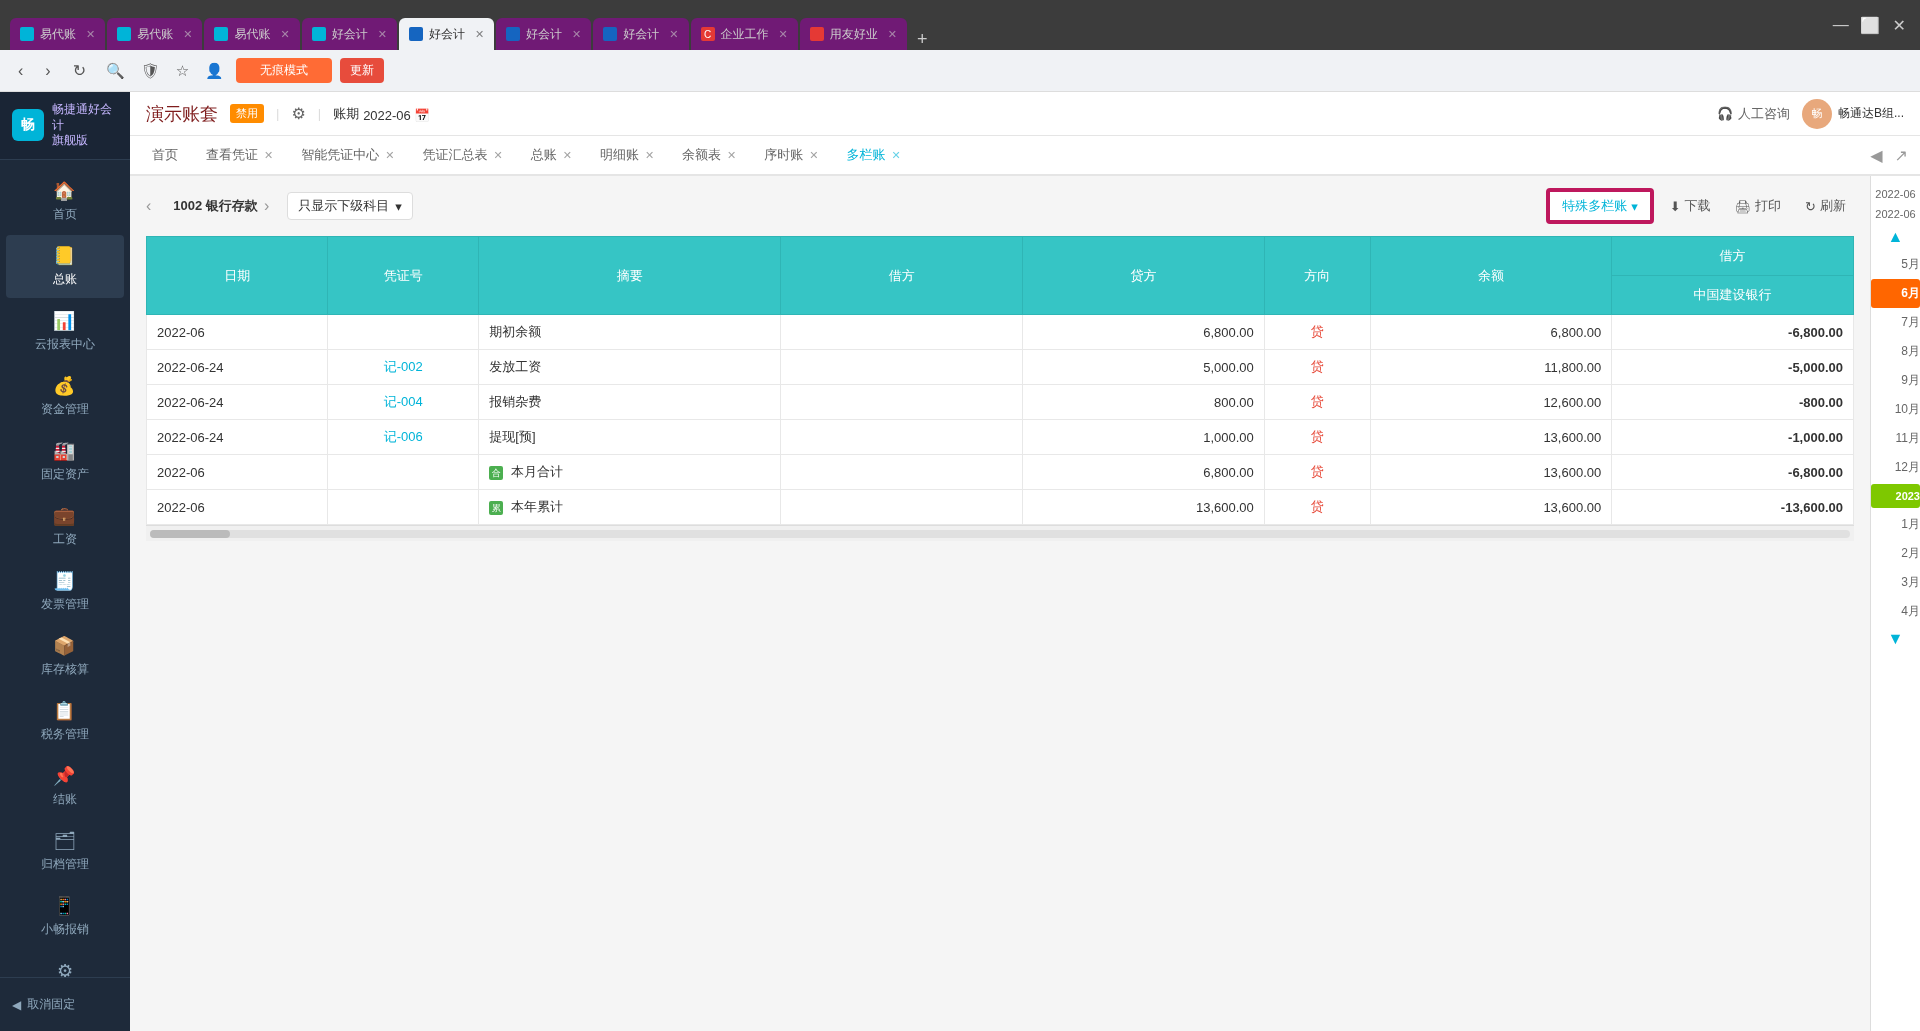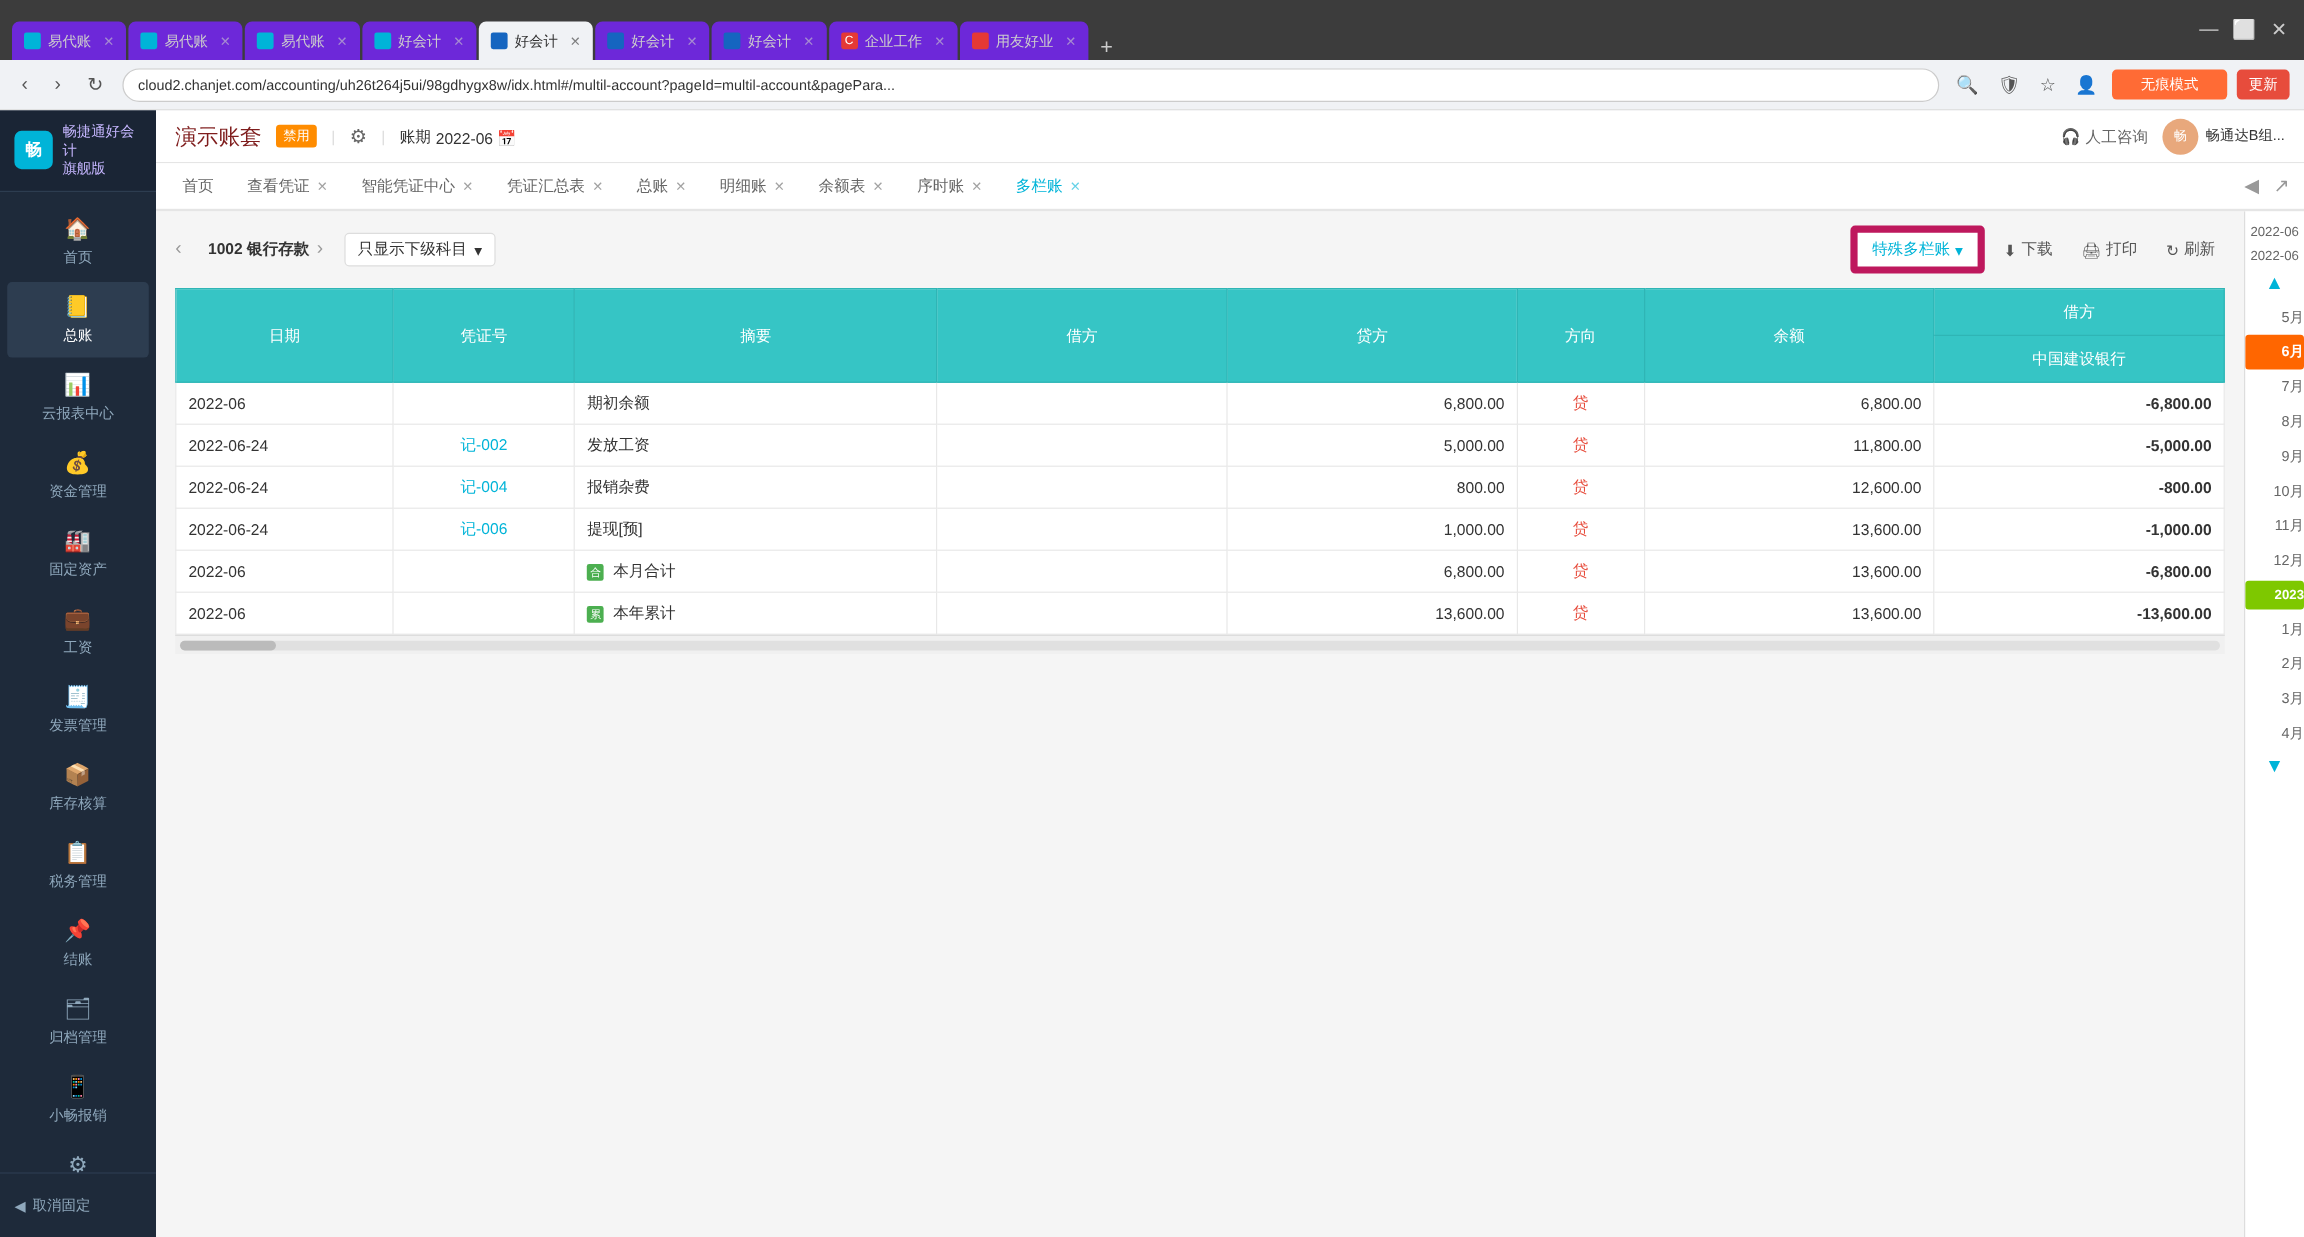--- a/index.html
+++ b/index.html
@@ -1,20 +1,20 @@
 <!DOCTYPE html>
 <html><head>
   <meta charset="utf-8">
   <style>
     * { box-sizing: border-box; margin: 0; padding: 0; }
     body { font-family: 'Microsoft YaHei', '微软雅黑', Arial, sans-serif; font-size: 13px; background: #f0f2f5; overflow: hidden; width: 1920px; height: 1031px; }
 
     
     .browser-chrome { background: #3c3c3c; height: 50px; display: flex; align-items: center; padding: 0 10px; gap: 4px; }
-    .tab { display: flex; align-items: center; height: 32px; padding: 0 10px; border-radius: 6px 6px 0 0; font-size: 12px; color: #ccc; background: #6d28d9; gap: 6px; cursor: pointer; white-space: nowrap; }
+    .tab { display: flex; align-items: center; height: 32px; padding: 0 10px; border-radius: 6px 6px 0 0; font-size: 12px; color: #ccc; background: #701a75; gap: 6px; cursor: pointer; white-space: nowrap; }
     .tab.active { background: #f0f2f5; color: #333; }
     .tab-icon { width: 14px; height: 14px; border-radius: 2px; display: inline-block; }
     .tab-close { margin-left: 4px; opacity: 0.6; font-size: 11px; cursor: pointer; }
     .new-tab-btn { color: #ccc; font-size: 18px; padding: 0 8px; cursor: pointer; }
     .browser-controls { display: flex; align-items: center; gap: 4px; margin-left: auto; }
     .browser-btn { color: #ccc; font-size: 16px; cursor: pointer; padding: 4px; }
 
     
     .address-bar { background: #f0f2f5; height: 42px; display: flex; align-items: center; padding: 0 12px; gap: 10px; border-bottom: 1px solid #ddd; }
     .nav-btn { background: none; border: none; cursor: pointer; color: #555; font-size: 16px; padding: 4px 6px; }
@@ -69,21 +69,21 @@
     
     .ledger-content { flex: 1; padding: 12px 16px; overflow: auto; }
 
     
     .ledger-toolbar { display: flex; align-items: center; gap: 10px; margin-bottom: 12px; }
     .account-nav { display: flex; align-items: center; gap: 6px; }
     .account-nav-btn { background: none; border: none; cursor: pointer; color: #999; font-size: 16px; }
     .account-code { font-size: 13px; color: #333; font-weight: 700; margin-left: 16px; }
     .account-filter { display: flex; align-items: center; gap: 6px; border: 1px solid #ddd; border-radius: 4px; padding: 4px 10px; cursor: pointer; font-size: 13px; color: #333; background: white; margin-left: 8px; }
     .toolbar-right { margin-left: auto; display: flex; align-items: center; gap: 8px; }
-    .multi-col-btn { border: 6px solid #be185d; color: #00b4d8; background: white; border-radius: 4px; padding: 5px 12px; font-size: 13px; cursor: pointer; display: flex; align-items: center; gap: 4px; }
+    .multi-col-btn { border: 4px solid #be185d; color: #00b4d8; background: white; border-radius: 4px; padding: 5px 12px; font-size: 13px; cursor: pointer; display: flex; align-items: center; gap: 4px; }
     .toolbar-btn { background: none; border: none; cursor: pointer; color: #555; font-size: 13px; display: flex; align-items: center; gap: 4px; padding: 5px 8px; }
 
     
     .ledger-table { width: 100%; border-collapse: collapse; background: white; border: 1px solid #e0e0e0; }
     .ledger-table th { background: #36c5c5; color: white; padding: 10px 8px; text-align: center; font-size: 13px; font-weight: normal; border: 1px solid #2fb5b5; }
     .ledger-table td { padding: 8px 10px; border: 1px solid #e8e8e8; font-size: 13px; color: #333; }
     .col-date { width: 120px; }
     .col-voucher { width: 100px; text-align: center; }
     .col-summary { width: 200px; }
     .col-debit { width: 160px; text-align: right; }
@@ -165,21 +165,20 @@
     <span class="browser-btn">—</span>
     <span class="browser-btn">⬜</span>
     <span class="browser-btn">✕</span>
   </div>
 </div>
 
 <div class="address-bar">
   <button class="nav-btn">‹</button>
   <button class="nav-btn">›</button>
   <button class="nav-btn">↻</button>
-  <input class="url-bar" type="text" value="cloud2.chanjet.com/accounting/uh26t264j5ui/98gdhygx8w/idx.html#/multil-account?pageId=multil-account&amp;pagePara..." style="">
   <div class="addr-tools">
     <button class="addr-btn">🔍</button>
     <button class="addr-btn">🛡</button>
     <button class="addr-btn">☆</button>
     <button class="addr-btn">👤</button>
     <button class="wuhen-btn">无痕模式</button>
     <button class="update-btn">更新</button>
   </div>
 </div>
 

